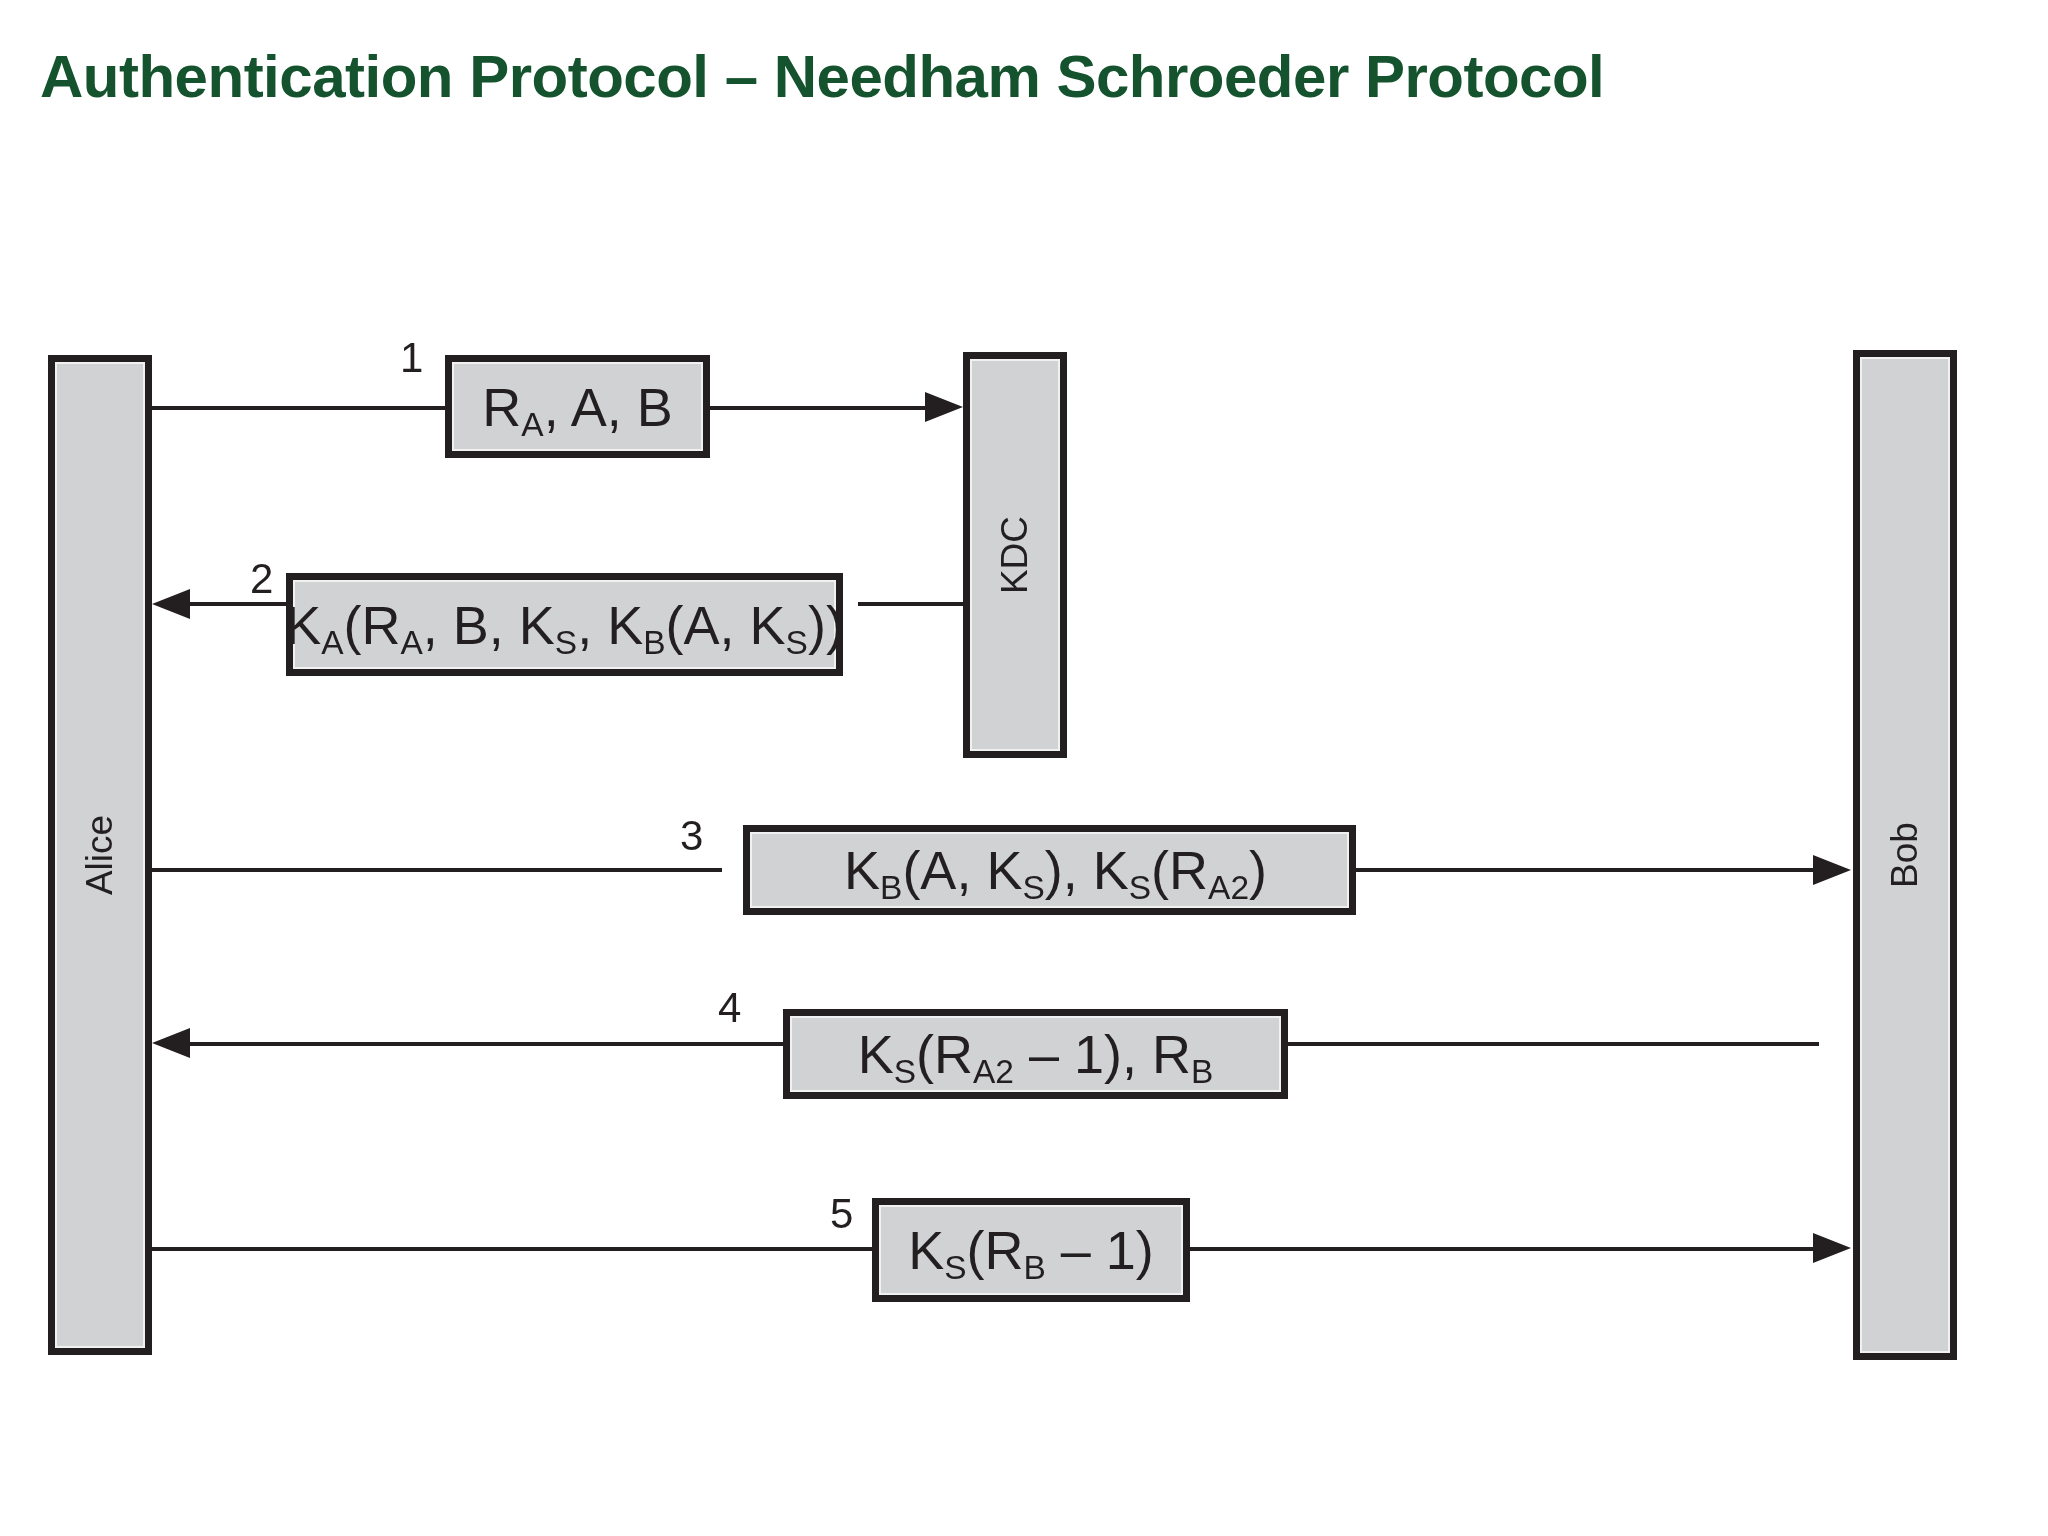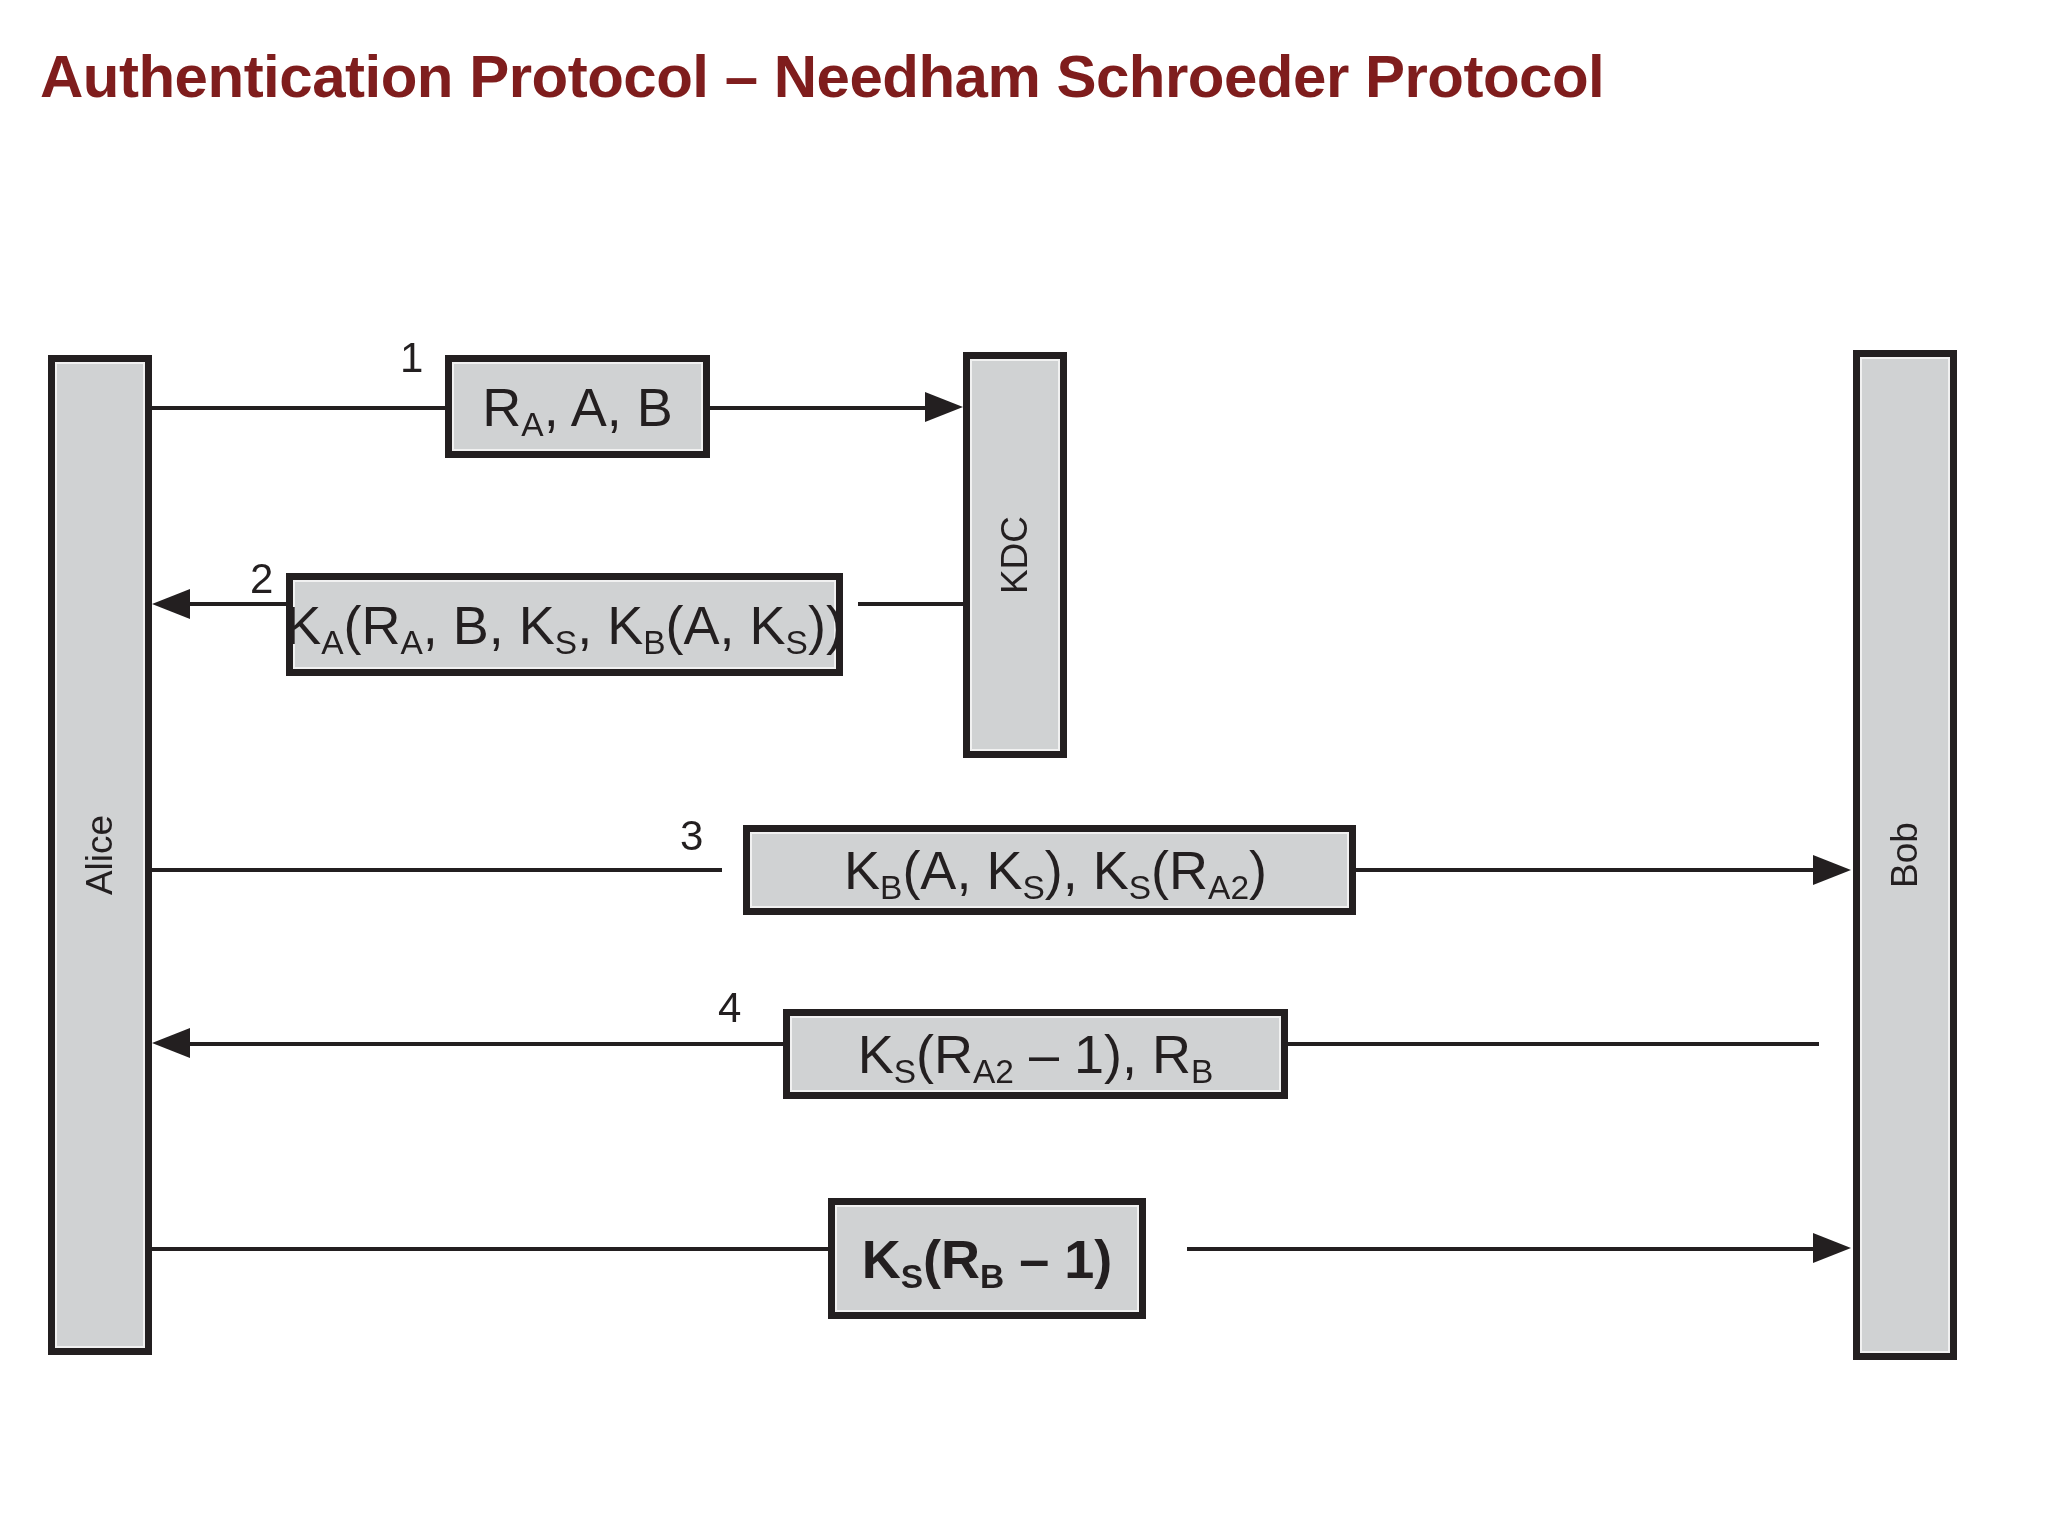--- a/index.html
+++ b/index.html
@@ -20,21 +20,21 @@
     background: #ffffff;
   }
   #slide-title {
     position: absolute;
     left: 40px;
     top: 42px;
     width: 1980px;
     font-size: 60px;
     font-weight: bold;
     letter-spacing: -0.5px;
-    color: #7f1d1d;
+    color: #14532d;
     font-family: "Liberation Sans", sans-serif;
     white-space: nowrap;
   }
   
   .actor-bar {
     position: absolute;
     box-sizing: border-box;
     background: #d0d2d3;
     border: 7px solid #231f20;
     box-shadow: inset 0 0 0 2px #f1f1f1;
@@ -152,17 +152,17 @@
   <div class="arrow-head left" style="left:152px; top:1028px;"></div>
   <div class="step-num" style="left:718px; top:984px;">4</div>
   <div class="msg-box" style="left:783px; top:999px; width:505px; height:90px;margin-top:10px;">
     <span class="formula">K<sub>S</sub>(R<sub>A2</sub> – 1), R<sub>B</sub></span>
   </div>
 
   <div class="msg-line" style="left:152px; top:1247px; width:722px;"></div>
   <div class="msg-line" style="left:1187px; top:1247px; width:632px;"></div>
   <div class="arrow-head right" style="left:1813px; top:1233px;"></div>
   <div class="step-num" style="left:830px; top:1190px;">5</div>
-  <div class="msg-box" style="left:828px; top:1198px; width:318px; height:121px;font-weight:bold;">
+  <div class="msg-box" style="left:872px; top:1198px; width:318px; height:104px;">
     <span class="formula">K<sub>S</sub>(R<sub>B</sub> – 1)</span>
   </div>
 
 </div>
 
 </body></html>

